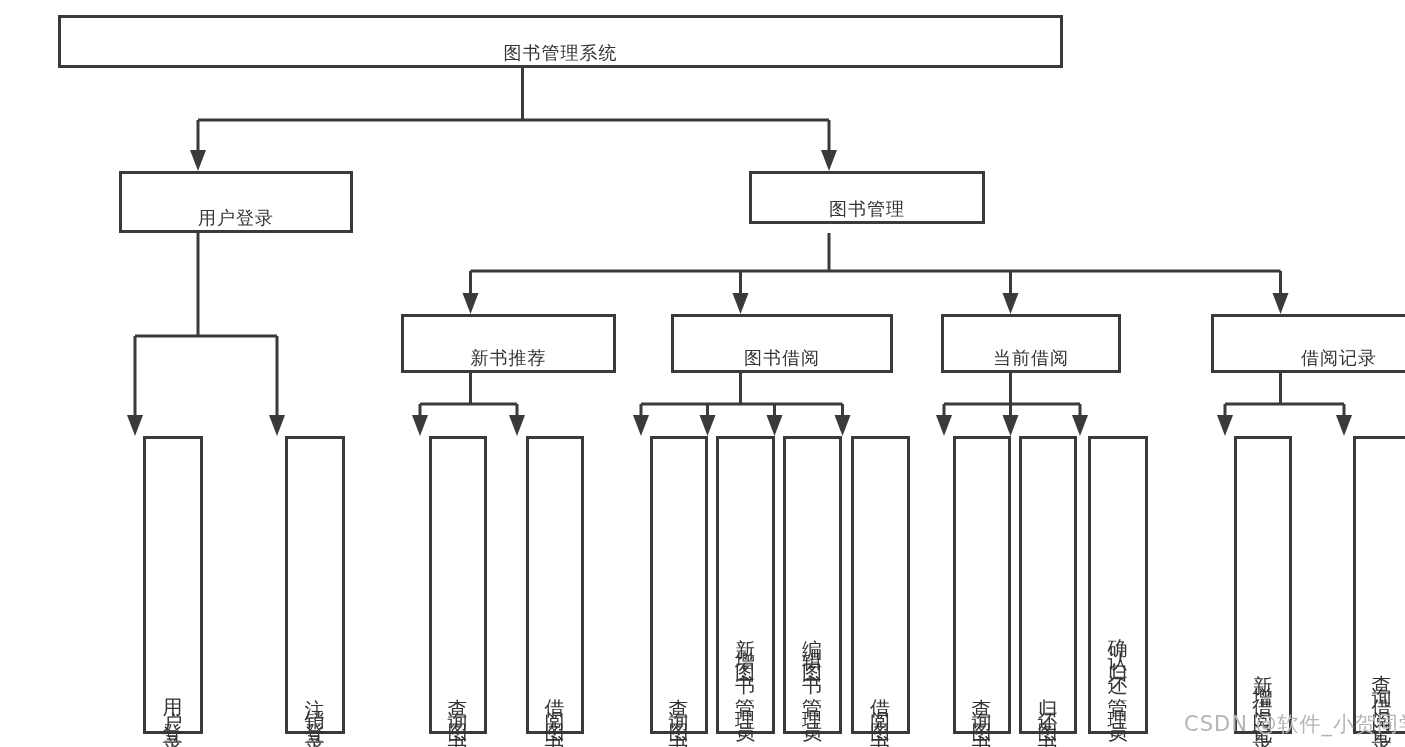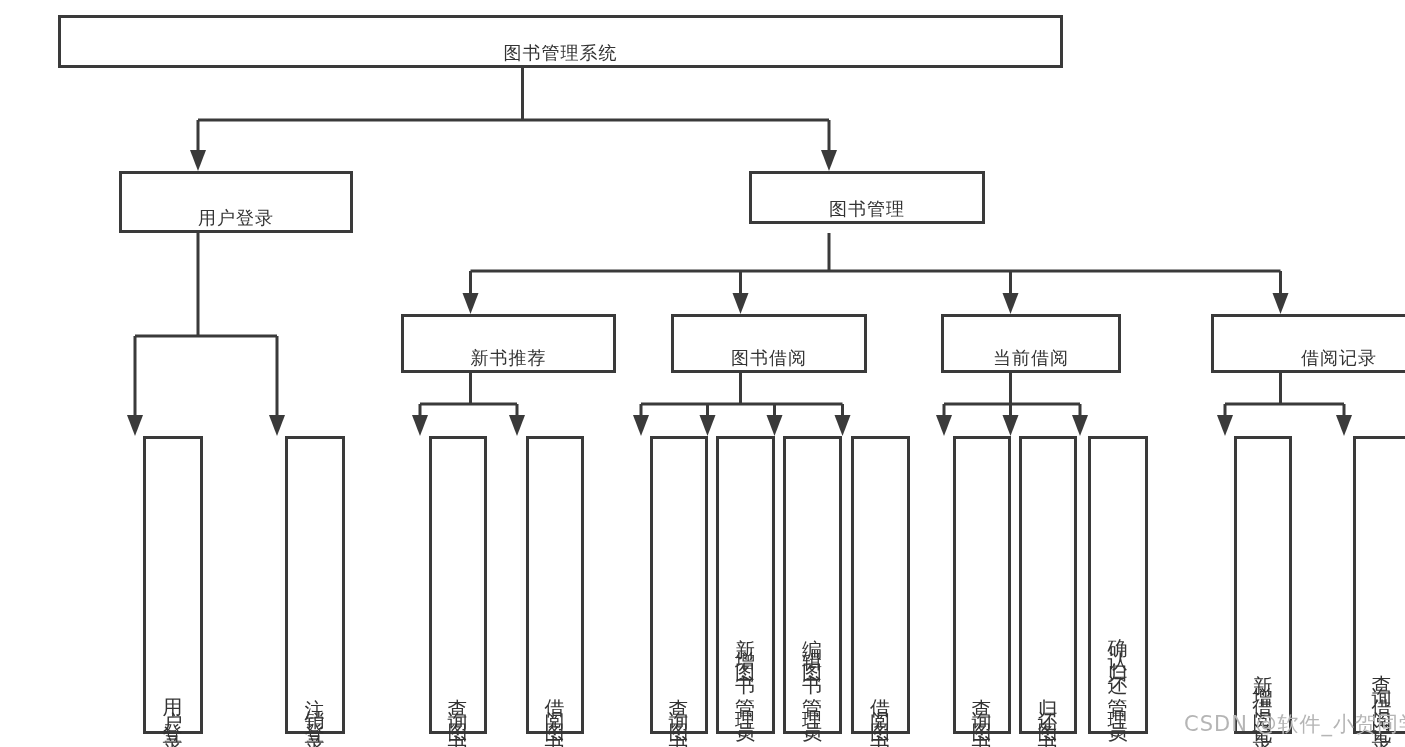--- a/index.html
+++ b/index.html
@@ -113,21 +113,21 @@
   <div class="node h" style="left:81px;top:171px;width:234px;height:62px">
     <span>用户登录</span>
   </div>
   <div class="node h" style="left:711px;top:171px;width:236px;height:53px">
     <span>图书管理</span>
   </div>
 
   <div class="node h" style="left:363px;top:314px;width:215px;height:59px">
     <span>新书推荐</span>
   </div>
-  <div class="node h" style="left:633px;top:314px;width:196px;height:59px">
+  <div class="node h" style="left:633px;top:314px;width:222px;height:59px">
     <span>图书借阅</span>
   </div>
   <div class="node h" style="left:903px;top:314px;width:180px;height:59px">
     <span>当前借阅</span>
   </div>
   <div class="node h" style="left:1173px;top:314px;width:256px;height:59px">
     <span>借阅记录</span>
   </div>
 
   <div class="node v" style="left:105px;top:436px;width:60px;height:298px">

